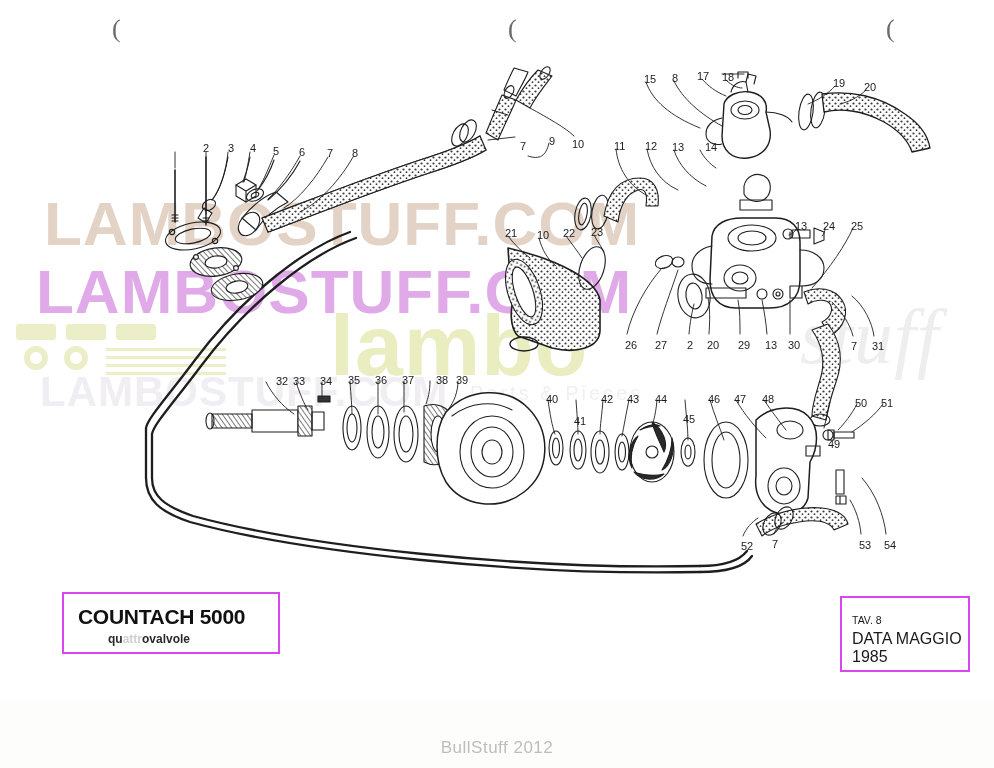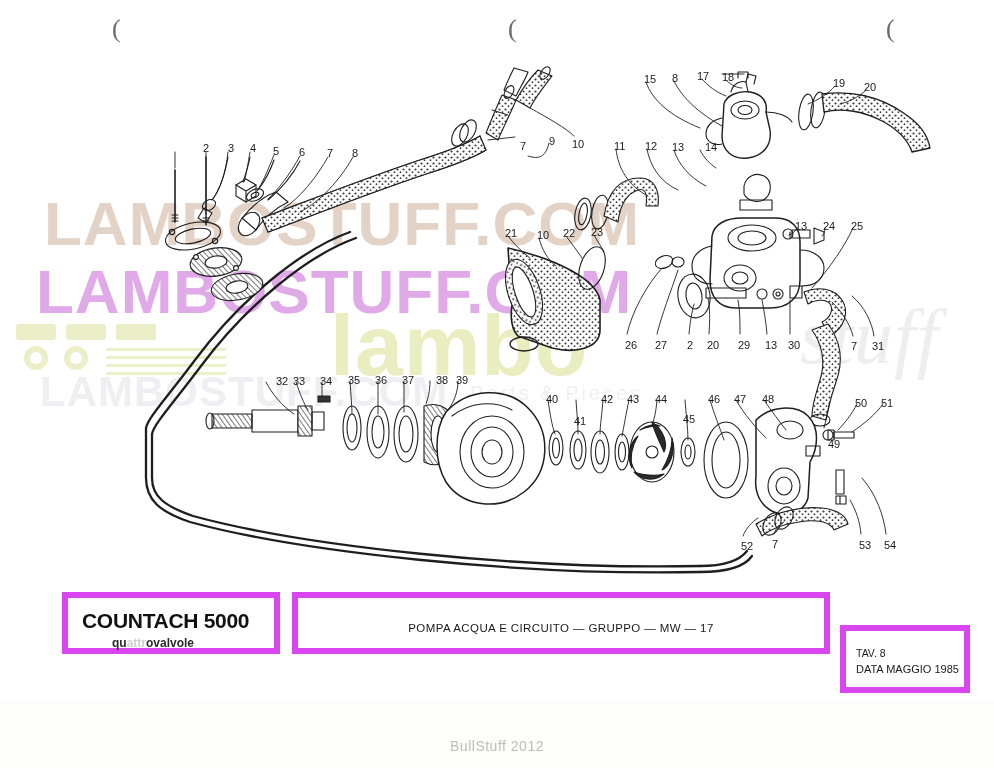--- a/index.html
+++ b/index.html
@@ -75,21 +75,21 @@
     position: absolute;
     left: 10px; top: 318px;
     width: 350px; height: 70px;
     pointer-events: none;
   }
   .wm-bottom {
     position: absolute;
     left: 0; top: 738px;
     width: 994px;
     text-align: center;
-    font-size: 14px;
+    font-size: 17px;
     color: #bdbdbd;
     font-family: "Liberation Sans", sans-serif;
     font-weight: normal;
     letter-spacing: 0.5px;
   }
   .wm-ghost {
     position: absolute;
     left: 470px; top: 382px;
     font-size: 20px;
     color: #f2eef2;
@@ -114,28 +114,28 @@
     font-size: 11px;
     color: #1b1b1b;
     font-weight: normal;
     line-height: 1;
     letter-spacing: 0px;
   }
 
   
   .tb {
     position: absolute;
-    border: 6px solid #d946ef;
+    border: 2px solid #d946ef;
     background: #ffffff;
     box-sizing: border-box;
     padding-left: 38px;
   }
   .tb-left   { left: 62px;  top: 592px; width: 218px; height: 62px; }
   .tb-mid    { left: 292px; top: 592px; width: 538px; height: 62px; }
-  .tb-right  { left: 840px; top: 625px; width: 130px; height: 68px; }
+  .tb-right  { left: 840px; top: 596px; width: 130px; height: 76px; }
 
   .tb-title {
     position: absolute;
     left: 14px; top: 11px;
     font-family: "Liberation Sans", sans-serif;
     font-size: 21px;
     font-weight: bold;
     color: #111;
     letter-spacing: -0.3px;
   }
@@ -158,21 +158,21 @@
     color: #1a1a1a;
     letter-spacing: 0.4px;
   }
   .tb-right-l1 {
     position: absolute; left: 10px; top: 16px;
     font-size: 10.5px; color: #1a1a1a;
     font-family: "Liberation Sans", sans-serif;
   }
   .tb-right-l2 {
     position: absolute; left: 10px; top: 32px;
-    font-size: 11px; color: #1a1a1a;
+    font-size: 16px; color: #1a1a1a;
     font-family: "Liberation Sans", sans-serif;
   }
 
   
   #drawing { position: absolute; left: 0; top: 0; }
 </style>
 </head>
 <body>
 
 <div id="page">
@@ -561,23 +561,20 @@
       <div class="num" style="left: 772px; top: 539px;">7</div>
       <div class="num" style="left: 859px; top: 540px;">53</div>
       <div class="num" style="left: 884px; top: 540px;">54</div>
     </div>
 
   <div class="tb tb-left">
     <div class="tb-title">COUNTACH 5000</div>
     <div class="tb-sub"><span>qu</span><span class="faded">attr</span><span>ovalvole</span></div>
   </div>
 
-  <div class="tb tb-mid">
-    <div class="tb-mid-text">POMPA ACQUA E CIRCUITO — GRUPPO — MW — 17</div>
-  </div>
 
   <div class="tb tb-right">
     <div class="tb-right-l1">TAV. 8</div>
     <div class="tb-right-l2">DATA MAGGIO 1985</div>
   </div>
 
   <div class="wm-bottom">BullStuff 2012</div>
 </div>
 
 </body></html>

